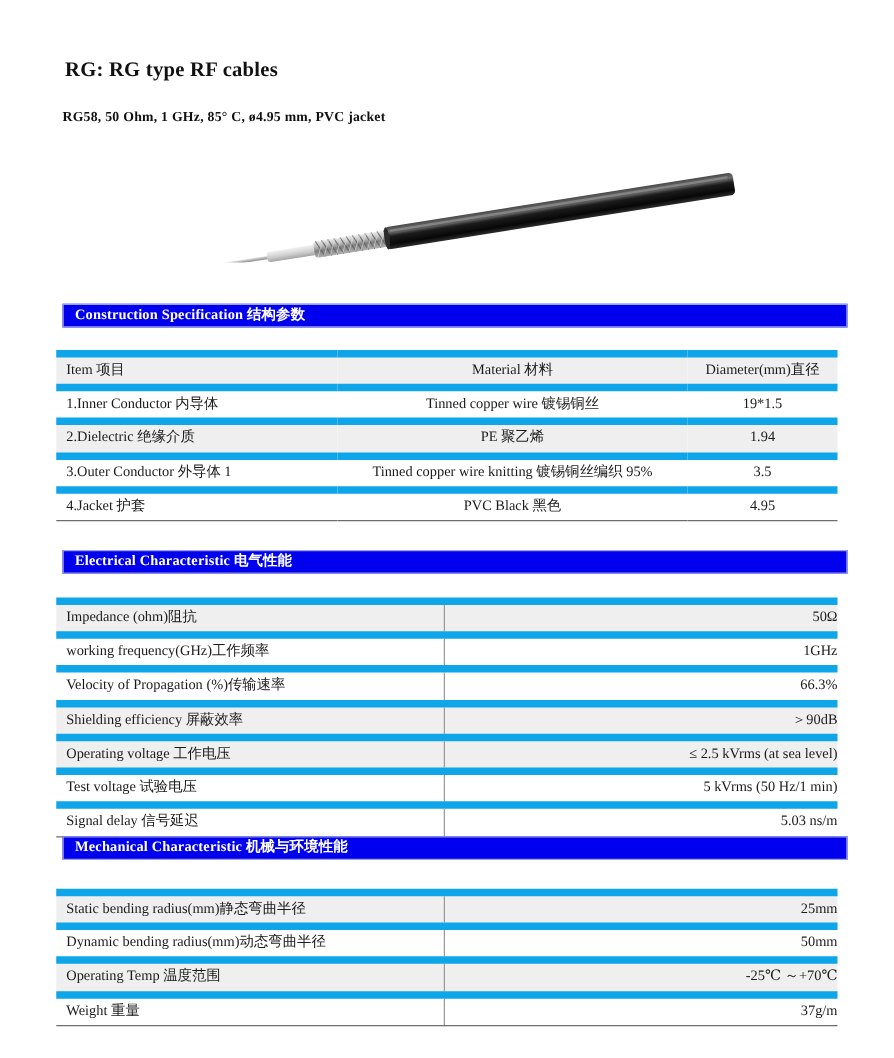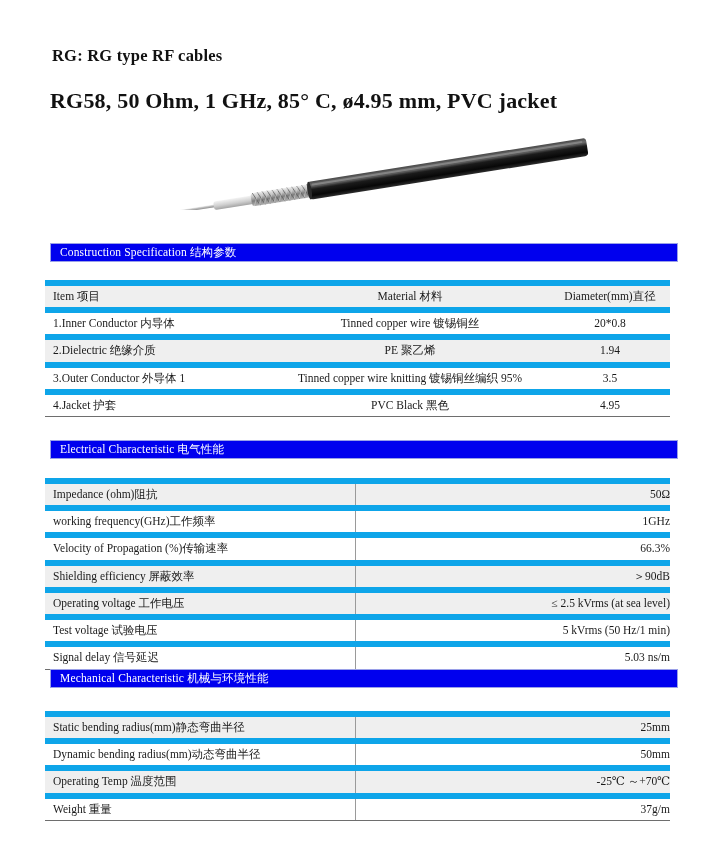--- a/index.html
+++ b/index.html
@@ -21,21 +21,21 @@
   .title-block { position: absolute; left: 50px; top: 44px; }
   .title-main {
     font-size: 16.5px;
     font-weight: bold;
     letter-spacing: 0.2px;
     color: #111;
     margin: 2px;
     white-space: nowrap;
   }
   .title-sub {
-    font-size: 22px;
+    font-size: 11px;
     font-weight: bold;
     letter-spacing: 0.2px;
     color: #111;
     margin: 0;
     position: absolute;
     top: 44px;
     left: 0;
     white-space: nowrap;
     text-align: center;
   }
@@ -57,21 +57,21 @@
     width: 628px;
     height: 19px;
     background: #0000ee;
     border: 1px solid #9aa0e8;
     display: flex;
     align-items: center;
   }
   .section-bar .section-label {
     color: #ffffff;
     font-size: 11.5px;
-    font-weight: normal;
+    font-weight: bold;
     padding-left: 9px;
     letter-spacing: 0.15px;
     white-space: nowrap;
     line-height: 1;
   }
 
   
   .spec-table {
     position: absolute;
     left: 45px;
@@ -192,21 +192,21 @@
     <tr class="shaded">
       <th class="c-item">Item 项目</th>
       <th class="c-mat">Material 材料</th>
       <th class="c-dia">Diameter(mm)直径</th>
     </tr>
   </thead>
   <tbody>
     <tr>
       <td class="c-item">1.Inner Conductor 内导体</td>
       <td class="c-mat">Tinned copper wire 镀锡铜丝</td>
-      <td class="c-dia">20*0.8</td>
+      <td class="c-dia">19*1.5</td>
     </tr>
     <tr class="shaded">
       <td class="c-item">2.Dielectric 绝缘介质</td>
       <td class="c-mat">PE 聚乙烯</td>
       <td class="c-dia">1.94</td>
     </tr>
     <tr>
       <td class="c-item">3.Outer Conductor 外导体 1</td>
       <td class="c-mat">Tinned copper wire knitting 镀锡铜丝编织 95%</td>
       <td class="c-dia">3.5</td>

